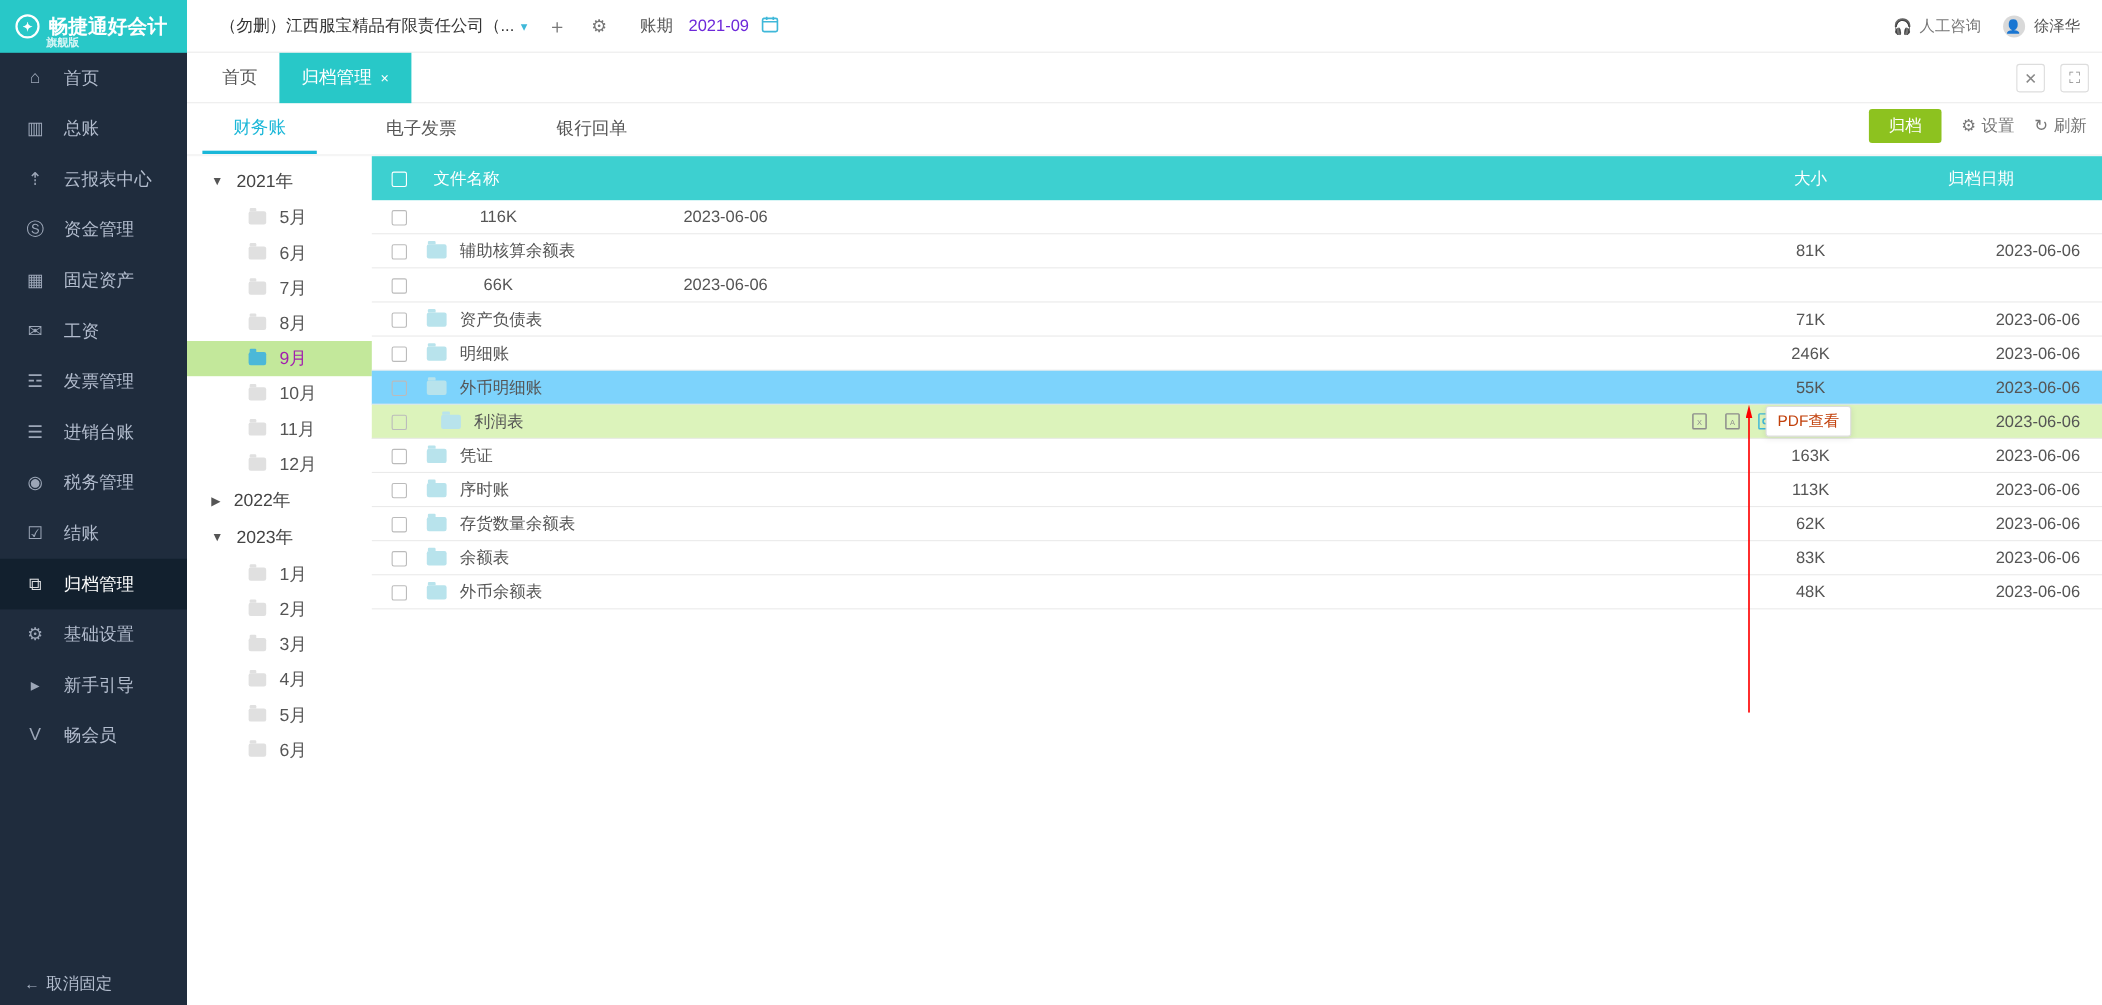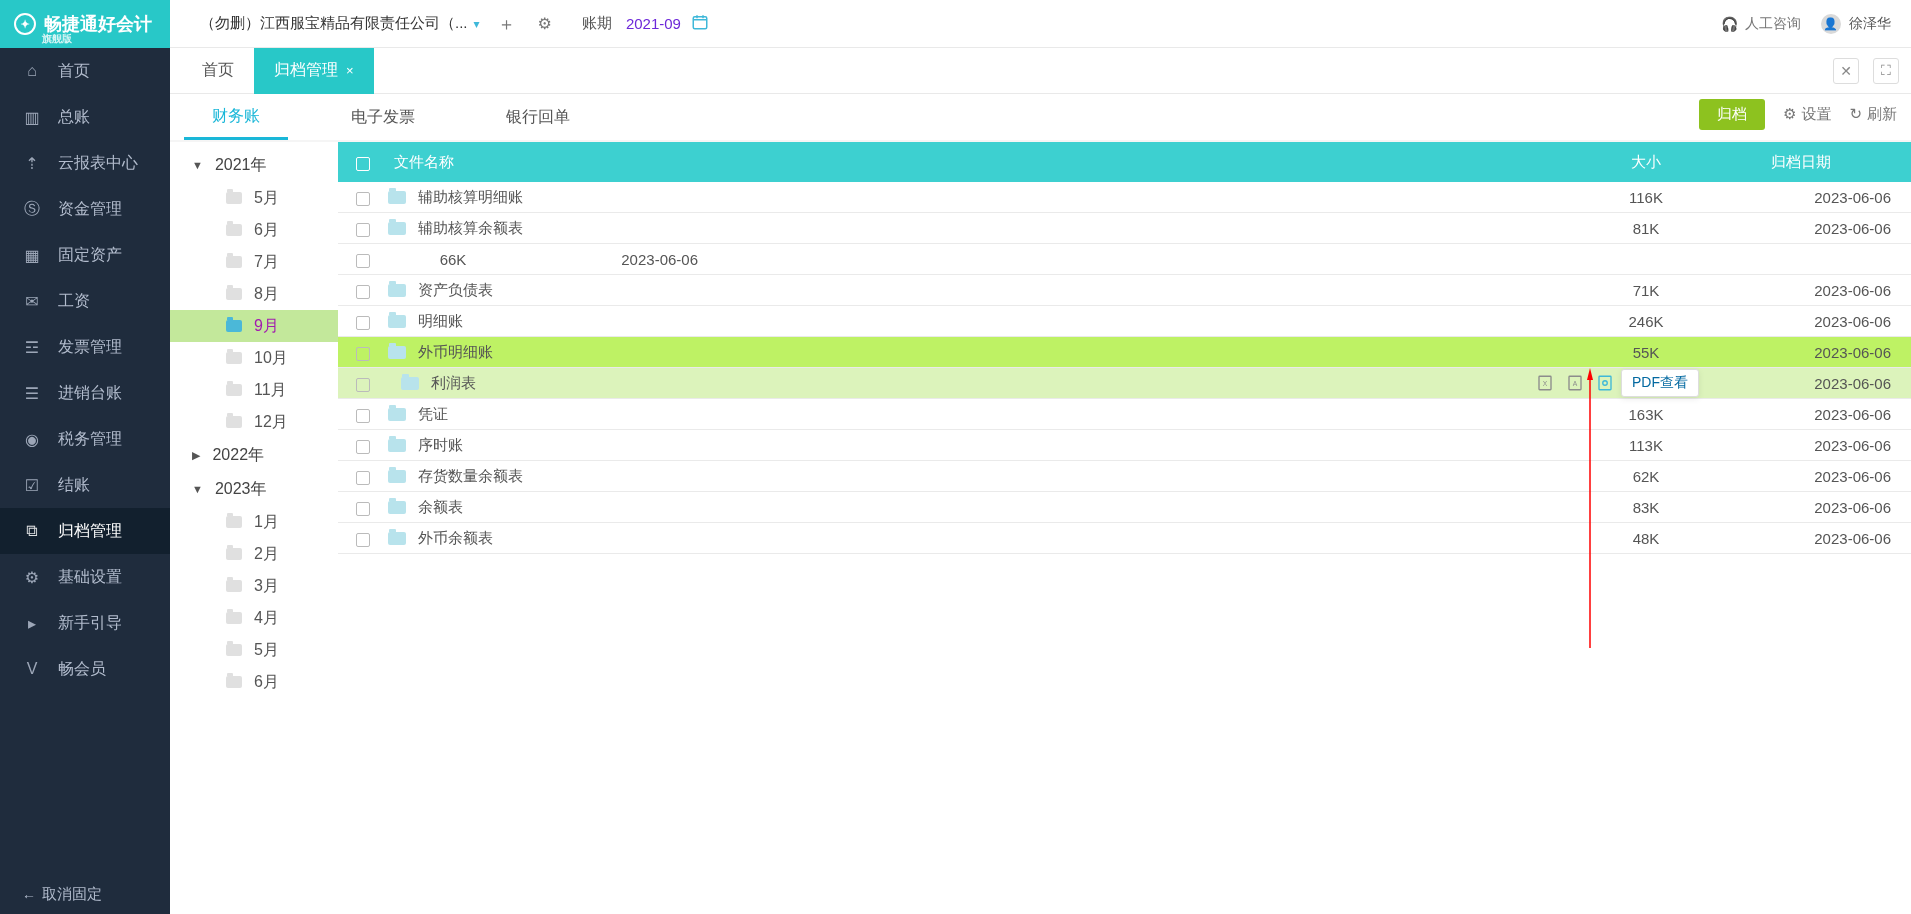--- a/index.html
+++ b/index.html
@@ -62,34 +62,34 @@
 
 .table-panel { flex: 1; display: flex; flex-direction: column; position: relative; }
 .th-row { height: 40px; background: #3dd0d0; color: #fff; display: flex; align-items: center; font-size: 15px; }
 .th-chk { width: 50px; text-align: center; }
 .th-name { flex: 1; padding-left: 6px; }
 .th-size { width: 130px; text-align: center; }
 .th-date { width: 200px; text-align: center; padding-right: 20px; }
 .ck { width: 14px; height: 14px; border: 1.5px solid #bbb; border-radius: 2px; display: inline-block; vertical-align: middle; }
 .th-row .ck { border-color: #fff; }
 .tr-row { height: 31px; border-bottom: 1px solid #eaeaea; display: flex; align-items: center; font-size: 15px; color: #555; position: relative; }
-.tr-row.selected { background: #bef264; }
+.tr-row.selected { background: #7dd3fc; }
 .tr-row.hover-row { background: #dcf3bb; gap: 13px; }
 .tr-chk { width: 50px; text-align: center; }
 .tr-name { flex: 1; display: flex; align-items: center; }
 .file-folder { width: 18px; height: 13px; background: #b8e3ec; border-radius: 2px; margin-right: 12px; position: relative; flex-shrink: 0; }
 .file-folder::before { content: ""; position: absolute; top: -3px; left: 1px; width: 7px; height: 3px; background: inherit; border-radius: 1px 1px 0 0; }
 .tr-size { width: 130px; text-align: center; }
 .tr-date { width: 200px; text-align: right; padding-right: 20px; }
 
 .row-actions { position: absolute; right: 296px; display: flex; align-items: center; gap: 10px; }
 .act-ico { width: 20px; height: 20px; color: #8c8c8c; cursor: pointer; display: inline-flex; align-items: center; justify-content: center; }
 .act-ico.accent { color: #3fb8d8; }
 
-.tooltip { position: absolute; right: 212px; background: #fff; border: 1px solid #ddd; border-radius: 3px; padding: 4px 10px; font-size: 14px; color: #0369a1; box-shadow: 0 2px 6px rgba(0,0,0,.08); display: flex; align-items: center; }
+.tooltip { position: absolute; right: 228px; background: #fff; border: 1px solid #ddd; border-radius: 3px; padding: 4px 10px; font-size: 14px; color: #c2410c; box-shadow: 0 2px 6px rgba(0,0,0,.08); display: flex; align-items: center; }
 
 
 .red-arrow { position: absolute; pointer-events: none; }
 
 svg.icon { width: 18px; height: 18px; }
 </style>
 </head>
 <body>
 
 <div class="app">
@@ -303,24 +303,20 @@
           <div class="th-row">
             <div class="th-chk"><span class="ck"></span></div>
             <div class="th-name">文件名称</div>
             <div class="th-size">大小</div>
             <div class="th-date">归档日期</div>
           </div>
 
           <div id="rows">
               <div class="tr-row">
                 <div class="tr-chk"><span class="ck"></span></div>
-                <div class="tr-name">
-                  <span class="file-folder"></span>
-                  <span>辅助核算明细账</span>
-                </div>
                 <div class="tr-size">116K</div>
                 <div class="tr-date">2023-06-06</div>
               </div>
               <div class="tr-row">
                 <div class="tr-chk"><span class="ck"></span></div>
                 <div class="tr-name">
                   <span class="file-folder"></span>
                   <span>辅助核算余额表</span>
                 </div>
                 <div class="tr-size">81K</div>

